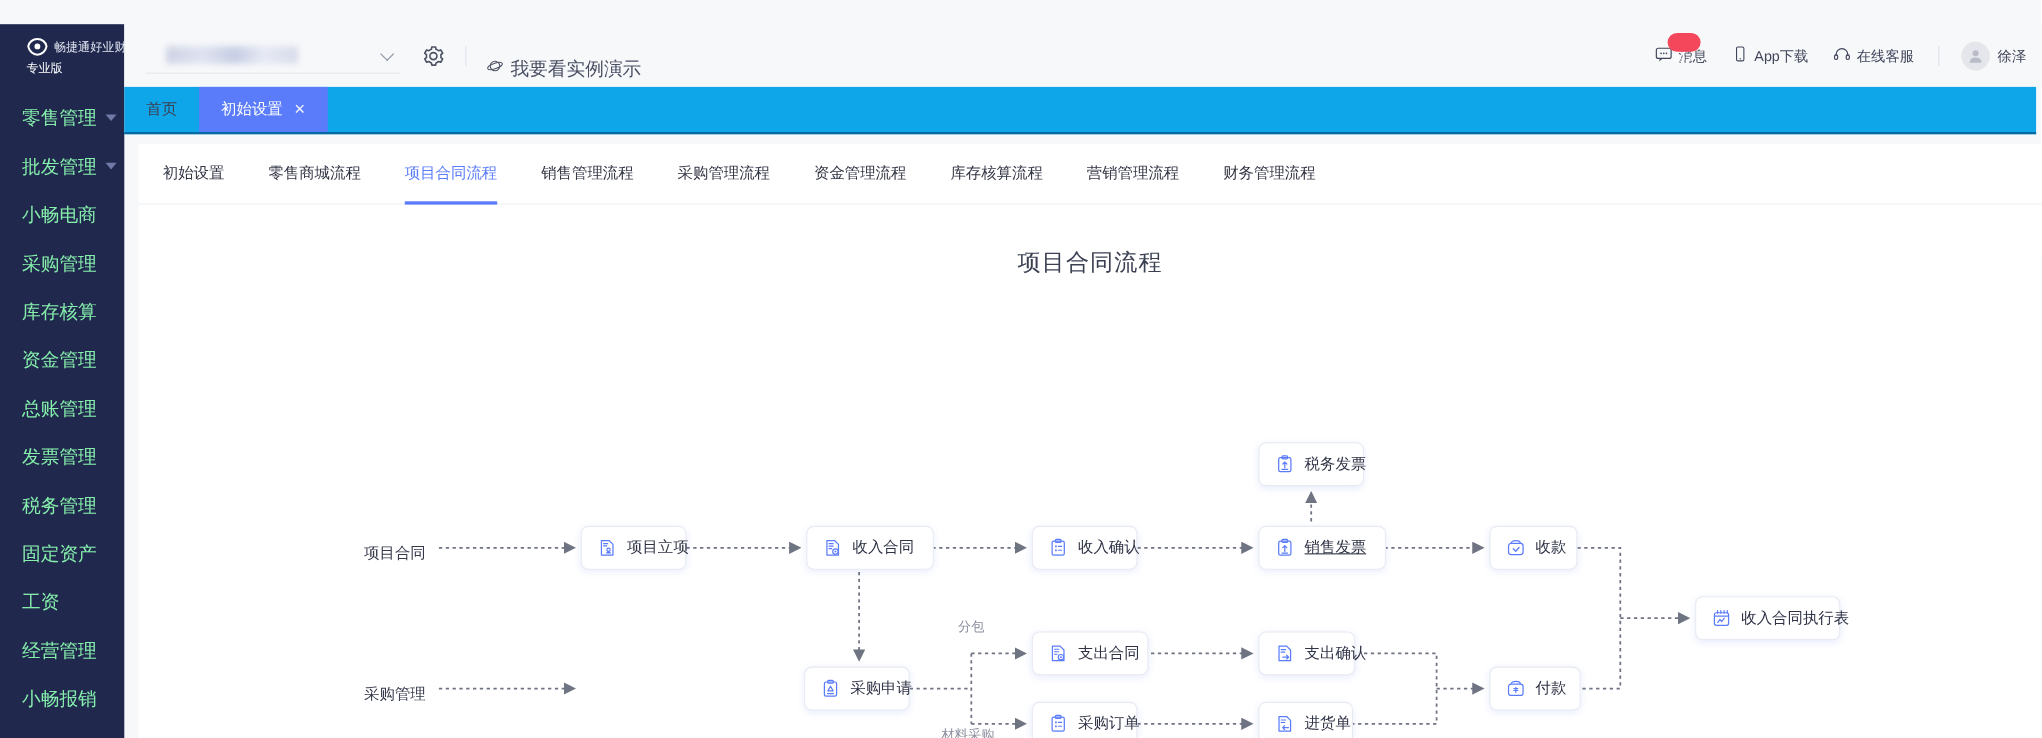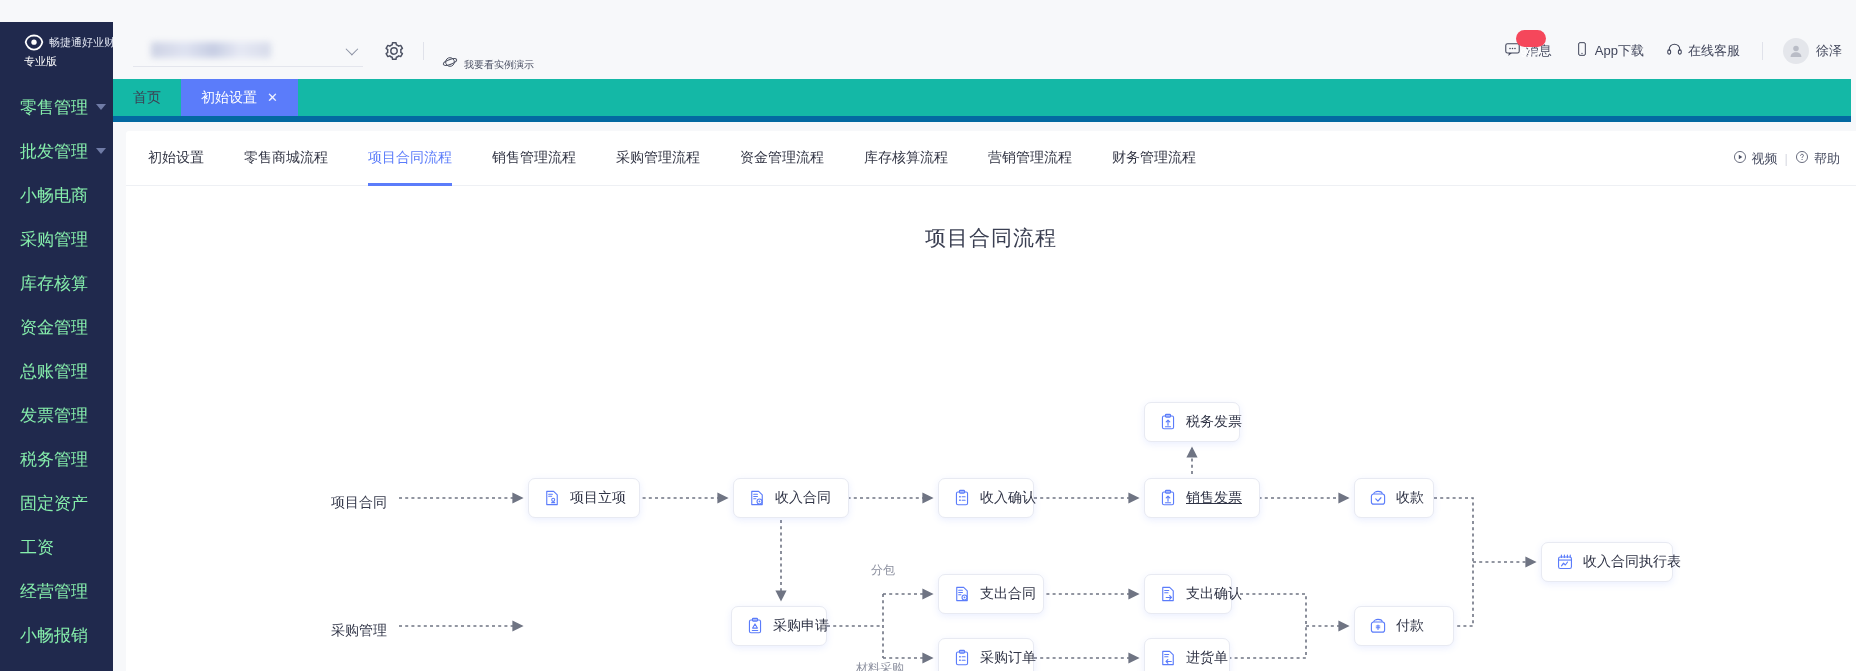--- a/index.html
+++ b/index.html
@@ -46,34 +46,34 @@
     background: linear-gradient(90deg,#cdd2e4 0%,#dfe3f1 28%,#c6cde3 52%,#e6e9f4 74%,#d7dbea 100%);
     filter: blur(3px); border-radius:2px;
   }
   .chev-down {
     position:absolute; right:8px; width:9px;height:9px;
     border-right:1.6px solid #8a90a2; border-bottom:1.6px solid #8a90a2;
     transform: rotate(45deg) translateY(-2px);
   }
   .gear-btn { margin-left:20px; width:22px;height:22px; cursor:pointer; }
   .vsep { width:1px; height:18px; background:#e0e2ea; margin:0 18px; }
-  .demo-link { display:flex; align-items:flex-end; gap:6px; color:#4a4f63; font-size:10px; cursor:pointer;margin-top:24px; }
+  .demo-link { display:flex; align-items:center; gap:6px; color:#4a4f63; font-size:17px; cursor:pointer;margin-top:24px; }
   .hdr-right { display:flex; align-items:center; padding-right: 14px; gap:0px; }
   .hdr-act { display:flex; align-items:center; gap:5px; color:#40455a; font-size:13px; cursor:pointer; margin-left:22px; position:relative; }
   .badge {
     position:absolute; left:12px; top:-11px; background:#f5475b; color:#fff;
     font-size:10px; line-height:14px; height:16px; padding:17px 5px 0 5px; border-radius:9px; white-space:nowrap;
   }
   .avatar { width:26px;height:26px;border-radius:50%;background:#e4e6eb; display:flex;align-items:center;justify-content:center; margin-left:20px;}
   .uname { color:#40455a; font-size:13px; margin-left:7px; white-space:nowrap; }
 
   
   .tabstrip {
-    position:absolute; left:113px; top:79px; right:5px; height:43px; background:#14b8a6;
-    display:flex; align-items:stretch; border-bottom:6px solid #0369a1;
+    position:absolute; left:113px; top:79px; right:5px; height:43px; background:#0ea5e9;
+    display:flex; align-items:stretch; border-bottom:2px solid #0369a1;
   }
   .wtab {
     display:flex; align-items:center; justify-content:center; padding: 0 20px;
     font-size:14px; color:#3c4053; cursor:pointer; gap:10px;
   }
   .wtab.active { background:#5b7cfa; color:#ffffff; }
   .wtab .x { font-size:13px; opacity:.9; }
 
   
   .panel {
@@ -274,42 +274,20 @@
           <div class="stab">
             <span>库存核算流程</span>
           </div>
           <div class="stab">
             <span>营销管理流程</span>
           </div>
           <div class="stab">
             <span>财务管理流程</span>
           </div>
         </div>
-      <div class="subtab-right">
-        <span class="srlink">
-          <span>
-            <svg viewBox="0 0 24 24" width="14" height="14">
-              <circle cx="12" cy="12" r="9.5" fill="none" stroke="#4a4f63" stroke-width="1.4"></circle>
-              <path d="M10 8.2l6 3.8-6 3.8z" fill="#4a4f63"></path>
-            </svg>
-          </span>
-          <span>视频</span>
-        </span>
-        <span class="srsep">|</span>
-        <span class="srlink">
-          <span>
-            <svg viewBox="0 0 24 24" width="14" height="14">
-              <circle cx="12" cy="12" r="9.5" fill="none" stroke="#4a4f63" stroke-width="1.4"></circle>
-              <path d="M9.6 9.3c.2-1.3 1.2-2.1 2.5-2.1 1.4 0 2.4.9 2.4 2.1 0 1.9-2.3 1.8-2.3 3.6" fill="none" stroke="#4a4f63" stroke-width="1.4" stroke-linecap="round"></path>
-              <circle cx="12.1" cy="16.3" r="1" fill="#4a4f63"></circle>
-            </svg>
-          </span>
-          <span>帮助</span>
-        </span>
-      </div>
     </div>
 
     <div class="flow-title">项目合同流程</div>
 
     <div class="canvas">
       <svg class="svg-layer" viewBox="0 0 1730 420" preserveAspectRatio="none">
         <defs>
           <marker id="ah" markerWidth="7" markerHeight="7" refX="6" refY="3.5" orient="auto">
             <path d="M0,0 L7,3.5 L0,7 z" fill="#6f7483"></path>
           </marker>
@@ -347,21 +325,21 @@
 
           <path d="M1308,236 L1347,236 L1347,364 L1308,364"></path>
         </g>
       </svg>
 
       <div id="swimlanes">
           <div class="swim-label" style="left: 205px; top: 232px;">项目合同</div>
           <div class="swim-label" style="left: 205px; top: 360px;">采购管理</div>
         </div>
       <div id="nodes">
-          <div class="node" style="left: 402px; top: 216px; width: 112px;">
+          <div class="node" style="left: 402px; top: 216px; width: 96px;">
             <span class="ni"><svg viewBox="0 0 24 24" width="18" height="18">
                 <path d="M5 3.2h9.2L19 7.8V20.8H5z" fill="none" stroke="#5b7cfa" stroke-width="1.5" stroke-linejoin="round"></path>
                 <path d="M7.6 7h5M7.6 9.6h4" stroke="#5b7cfa" stroke-width="1.4" stroke-linecap="round"></path>
                 <circle cx="13.6" cy="14.4" r="2" fill="none" stroke="#5b7cfa" stroke-width="1.4"></circle>
                 <path d="M10.6 19c.4-1.8 1.6-2.7 3-2.7s2.6.9 3 2.7z" fill="#5b7cfa"></path>
               </svg></span>
             <span>项目立项</span>
           </div>
           <div class="node" style="left: 607px; top: 216px; width: 116px;">
             <span class="ni"><svg viewBox="0 0 24 24" width="18" height="18">
@@ -452,21 +430,21 @@
             <span>采购订单</span>
           </div>
           <div class="node" style="left: 1018px; top: 376px; width: 86px;">
             <span class="ni"><svg viewBox="0 0 24 24" width="18" height="18">
                 <path d="M5 3.2h9.2L19 7.8V20.8H5z" fill="none" stroke="#5b7cfa" stroke-width="1.5" stroke-linejoin="round"></path>
                 <path d="M7.6 7.4h5.4M7.6 10.4h4.4" stroke="#5b7cfa" stroke-width="1.4" stroke-linecap="round"></path>
                 <path d="M16.4 16.6h-7M11.8 14.2l-2.4 2.4 2.4 2.4" fill="none" stroke="#5b7cfa" stroke-width="1.5" stroke-linecap="round" stroke-linejoin="round"></path>
               </svg></span>
             <span>进货单</span>
           </div>
-          <div class="node" style="left: 1228px; top: 344px; width: 100px;">
+          <div class="node" style="left: 1228px; top: 344px; width: 83px;">
             <span class="ni"><svg viewBox="0 0 24 24" width="18" height="18">
                 <rect x="3.2" y="6.6" width="17.6" height="13.6" rx="3" fill="none" stroke="#5b7cfa" stroke-width="1.5"></rect>
                 <path d="M6.4 6.6c0-2 2.5-3.4 5.6-3.4s5.6 1.4 5.6 3.4" fill="none" stroke="#5b7cfa" stroke-width="1.5"></path>
                 <path d="M12 10.6v6M9.6 11.9h4.8M9.6 14.2h4.8" stroke="#5b7cfa" stroke-width="1.4" stroke-linecap="round"></path>
               </svg></span>
             <span>付款</span>
           </div>
         </div>
       <div id="edgelabels">
           <div class="edge-label" style="left: 745px; top: 300px;">分包</div>

